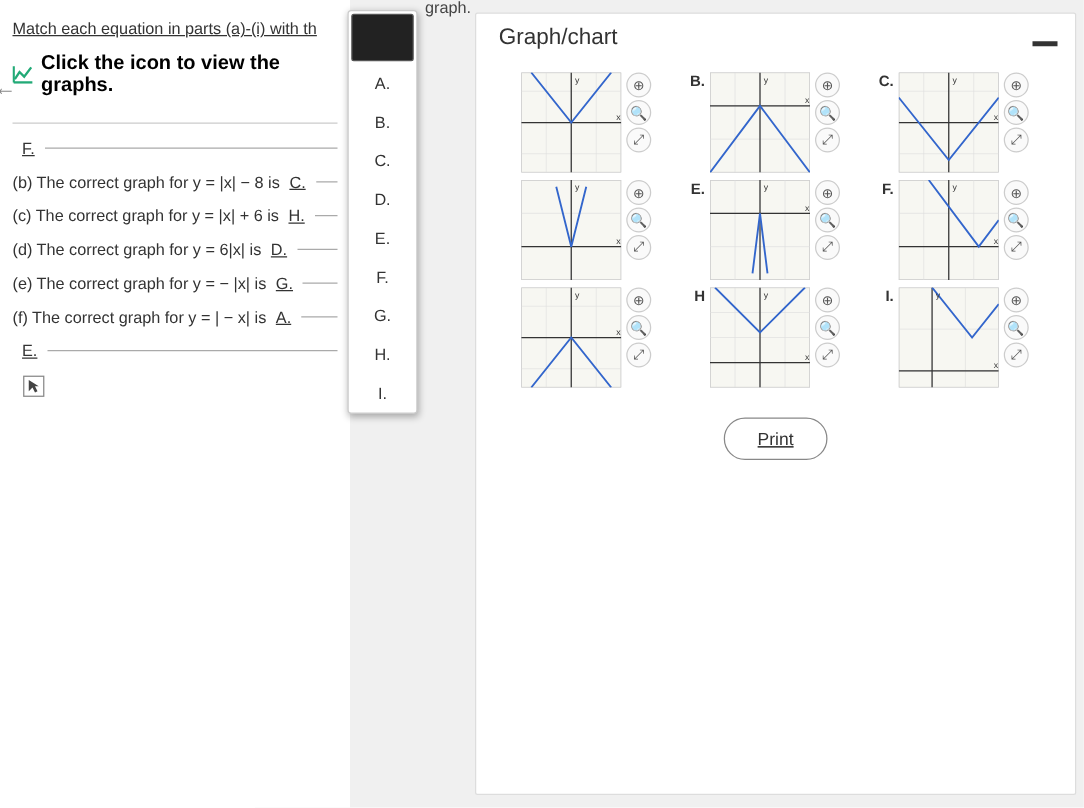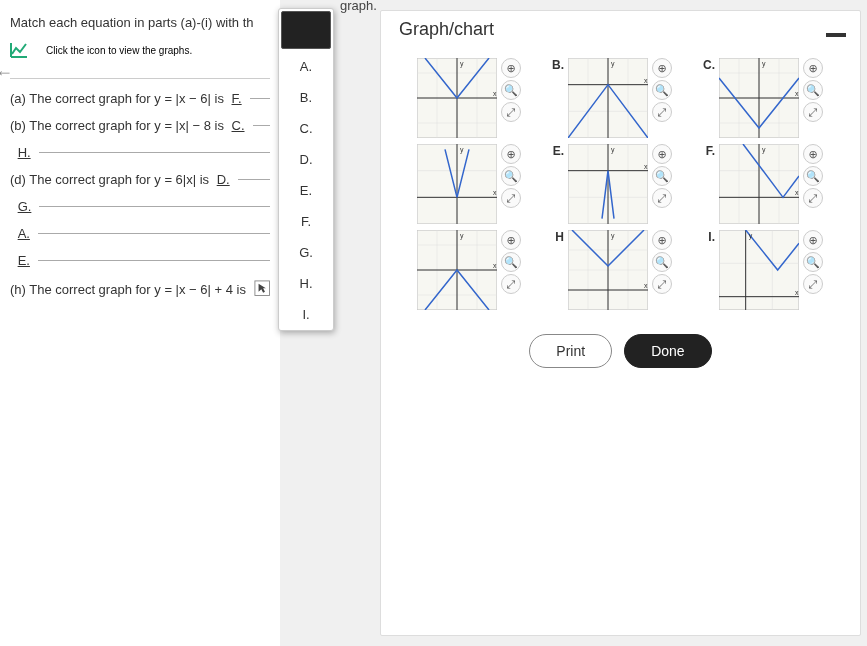--- a/index.html
+++ b/index.html
@@ -1,21 +1,21 @@
 <!DOCTYPE html>
 <html><head>
 <meta charset="utf-8">
 <style>
 * { box-sizing: border-box; margin: 0; padding: 0; }
 body { font-family: Arial, sans-serif; font-size: 13px; background: #f0f0f0; width: 867px; height: 646px; position: relative; overflow: hidden; }
 .page { display: flex; height: 100%; }
 .left-panel { width: 280px; padding: 15px 10px; background: #fff; position: relative; }
 .back-arrow { position: absolute; left: -5px; top: 60px; font-size: 18px; color: #888; }
-.instruction { font-size: 13px; color: #333; margin-bottom: 12px; }
-.click-row { display: flex; align-items: center; gap: 18px; margin-bottom: 20px; font-size: 10px; }
+.instruction { font-size: 13px; color: #333; margin-bottom: 12px; text-decoration: underline; }
+.click-row { display: flex; align-items: center; gap: 6px; margin-bottom: 20px; font-size: 16px; font-weight: bold; }
 .chart-icon { width: 18px; height: 16px; display: inline-block; }
 .divider { border-top: 1px solid #ccc; margin: 12px 0; }
 .questions { }
 .q-row { font-size: 13px; color: #333; margin: 12px 0; display: flex; align-items: center; white-space: nowrap; }
 .q-row .ans { text-decoration: underline; margin: 0 4px; }
 .q-row .trail { border-bottom: 1px solid #aaa; flex: 1; margin-left: 4px; height: 1px; }
 .q-row .cursor-icon { width: 18px; height: 18px; margin-left: 4px; }
 .dropdown { position: absolute; left: 278px; top: 8px; width: 56px; background: #fff; border: 1px solid #ccc; box-shadow: 1px 2px 6px rgba(0,0,0,.3); z-index: 10; border-radius: 3px; }
 .dropdown .dd-top { height: 38px; background: #222; border: 1px solid #555; margin: 2px; border-radius: 2px; }
 .dropdown .dd-item { padding: 8px 0; text-align: center; font-size: 13px; color: #333; cursor: pointer; }
@@ -23,21 +23,21 @@
 .graph-word { font-size: 13px; position: absolute; top: -2px; left: 340px; color: #444; }
 .rp-title { font-size: 18px; color: #333; margin-bottom: 18px; font-weight: normal; }
 .minus { position: absolute; right: 14px; top: 22px; width: 20px; height: 4px; background: #333; }
 .grid9 { display: grid; grid-template-columns: repeat(3, 1fr); gap: 6px 10px; }
 .cell { display: flex; align-items: flex-start; gap: 4px; }
 .cell-label { font-size: 12px; font-weight: bold; width: 14px; text-align: right; color: #333; }
 .mini { width: 80px; height: 80px; position: relative; }
 .mini svg { width: 100%; height: 100%; }
 .tools { display: flex; flex-direction: column; gap: 2px; }
 .tool { width: 20px; height: 20px; border: 1px solid #ccc; border-radius: 10px; display: flex; align-items: center; justify-content: center; font-size: 11px; background: #fafafa; color: #555; cursor: pointer; }
-.buttons { display: flex; gap: 12px; justify-content: center; margin-top: 24px; }
+.buttons { display: flex; gap: 12px; justify-content: center; margin-top: 24px; text-decoration: underline; }
 .btn { padding: 8px 26px; border-radius: 20px; font-size: 14px; cursor: pointer; border: 1px solid #888; }
 .btn-print { background: #fff; color: #333; }
 .btn-done { background: #222; color: #fff; border-color: #222; }
 </style>
 </head>
 <body>
 
 <div class="page">
   <div class="left-panel">
     <span class="back-arrow">←</span>
@@ -47,28 +47,28 @@
         <svg viewBox="0 0 18 16">
             <polyline points="1,15 1,1" stroke="#2a7" stroke-width="2" fill="none"></polyline>
             <polyline points="1,15 17,15" stroke="#2a7" stroke-width="2" fill="none"></polyline>
             <polyline points="2,12 6,6 10,10 16,2" stroke="#2a7" stroke-width="2" fill="none"></polyline>
           </svg>
       </span>
       <span>Click the icon to view the graphs.</span>
     </div>
     <div class="divider"></div>
     <div class="questions">
-      <div class="q-row"><span>(a) The correct graph for y = |x − 6| is</span>&nbsp;<span class="ans">F.</span><span class="trail"></span></div>
+      <div class="q-row">&nbsp;<span class="ans">F.</span><span class="trail"></span></div>
       <div class="q-row"><span>(b) The correct graph for y = |x| − 8 is</span>&nbsp;<span class="ans">C.</span><span class="trail"></span></div>
-      <div class="q-row">&nbsp;<span class="ans">H.</span><span class="trail"></span></div>
+      <div class="q-row"><span>(c) The correct graph for y = |x| + 6 is</span>&nbsp;<span class="ans">H.</span><span class="trail"></span></div>
       <div class="q-row"><span>(d) The correct graph for y = 6|x| is</span>&nbsp;<span class="ans">D.</span><span class="trail"></span></div>
-      <div class="q-row">&nbsp;<span class="ans">G.</span><span class="trail"></span></div>
-      <div class="q-row">&nbsp;<span class="ans">A.</span><span class="trail"></span></div>
+      <div class="q-row"><span>(e) The correct graph for y = − |x| is</span>&nbsp;<span class="ans">G.</span><span class="trail"></span></div>
+      <div class="q-row"><span>(f) The correct graph for y = | − x| is</span>&nbsp;<span class="ans">A.</span><span class="trail"></span></div>
       <div class="q-row">&nbsp;<span class="ans">E.</span><span class="trail"></span></div>
-      <div class="q-row"><span>(h) The correct graph for y = |x − 6| + 4 is</span>&nbsp;
+      <div class="q-row">&nbsp;
         <span class="cursor-icon">
           <svg viewBox="0 0 18 18">
               <rect x="1" y="1" width="16" height="16" fill="none" stroke="#888"></rect>
               <path d="M5 4 L5 13 L8 10 L10 14 L12 13 L10 9 L13 9 Z" fill="#444"></path>
             </svg>
         </span>
       </div>
     </div>
   </div>
 
@@ -306,16 +306,15 @@
             </svg></div>
           <div class="tools">
             <div class="tool">⊕</div>
             <div class="tool">🔍</div>
             <div class="tool">⤢</div>
           </div>
         </div>
       </div>
     <div class="buttons">
       <button class="btn btn-print">Print</button>
-      <button class="btn btn-done">Done</button>
     </div>
   </div>
 </div>
 
 </body></html>

